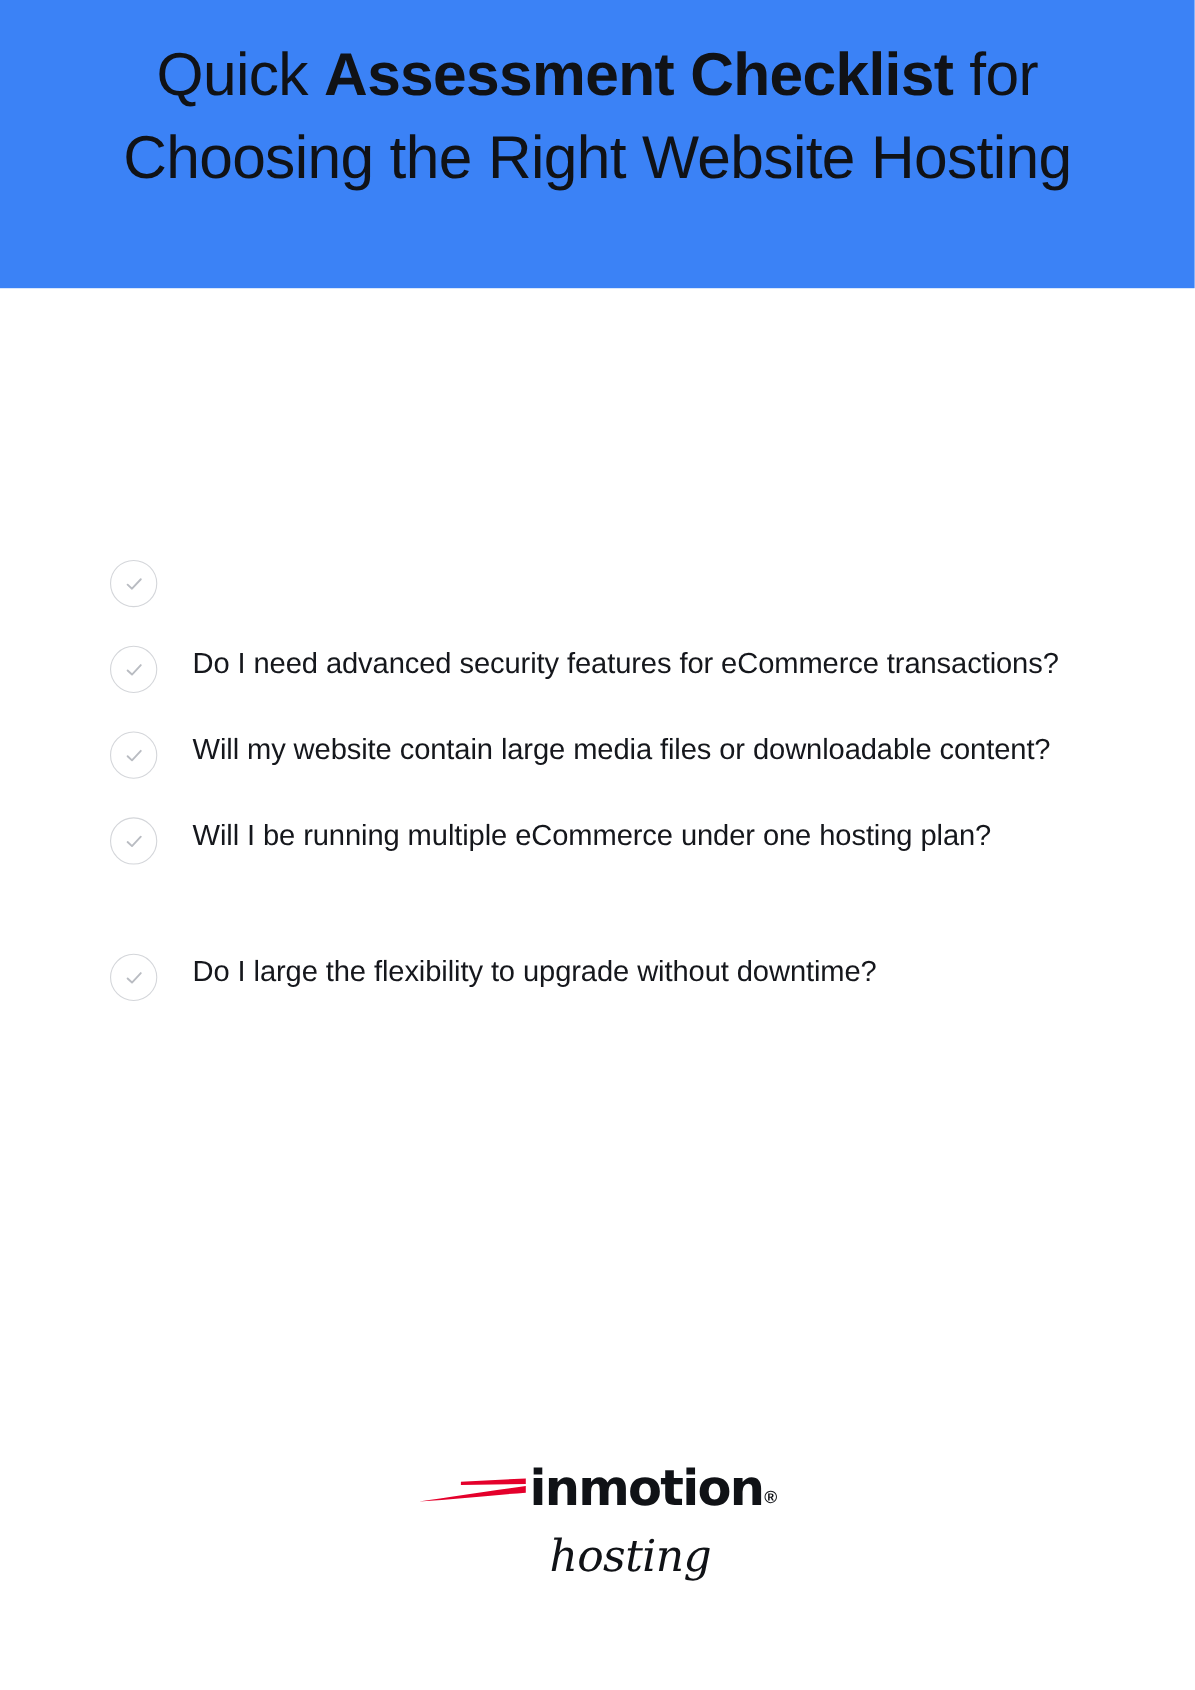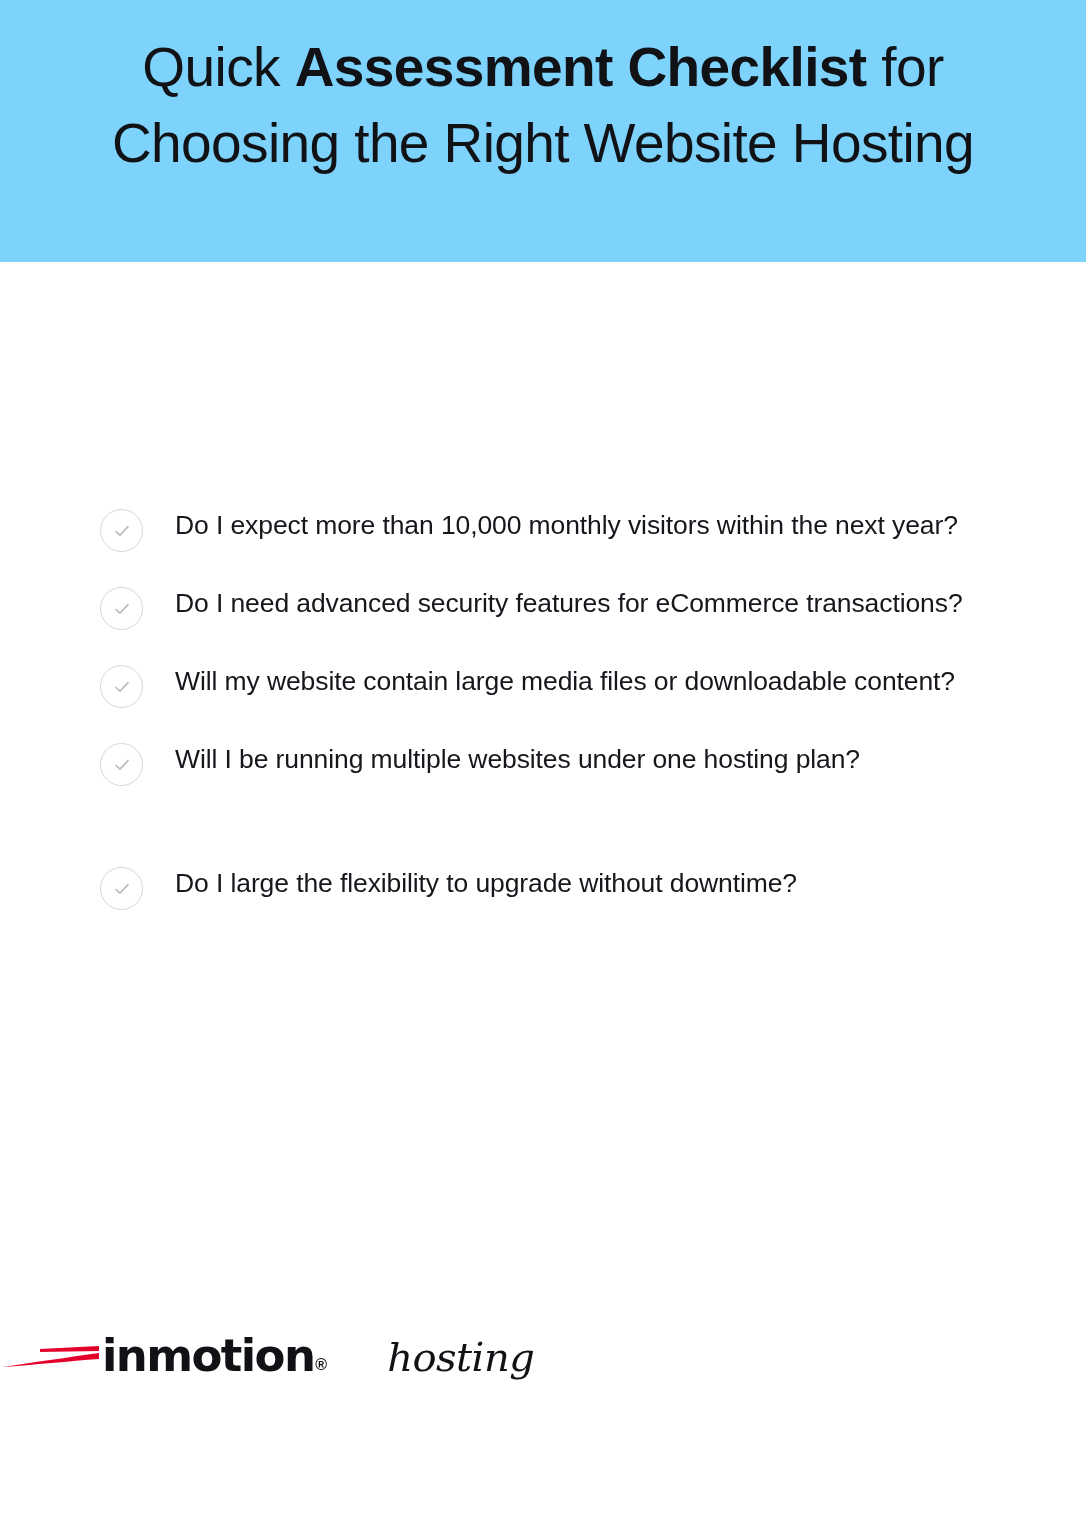--- a/index.html
+++ b/index.html
@@ -22,21 +22,21 @@
     box-sizing: border-box;
   }
 
   
   .header-band {
     position: absolute;
     left: 0;
     top: 0;
     width: 1086px;
     height: 262px;
-    background: #7dd3fc;
+    background: #3b82f6;
   }
   .header-band .title {
     position: absolute;
     left: 70px;
     top: 30px;
     width: 946px;
     text-align: center;
     font-size: 55px;
     line-height: 1.38;
     letter-spacing: -0.6px;
@@ -88,21 +88,21 @@
     max-width: 800px;
   }
 
   
   .logo-wrap {
     position: absolute;
     left: 0;
     top: 1330px;
     width: 1086px;
     display: flex;
-    flex-direction: row;
+    flex-direction: column;
     align-items: center;
   }
   .logo-row {
     display: flex;
     align-items: center;
     justify-content: center;
   }
   .logo-swoosh {
     position: relative;
     width: 100px;
@@ -126,42 +126,41 @@
     align-self: flex-end;
     padding-bottom: 4px;
   }
   .logo-sub {
     font-family: "DejaVu Serif", serif;
     font-style: italic;
     font-size: 40px;
     font-weight: 400;
     letter-spacing: -0.5px;
     color: #101216;
-    margin-top: 4px;
+    margin-top: 17px;
     margin-left: 60px;
   }
 </style>
 </head>
 <body>
 
 <div class="page">
 
   <div class="header-band">
     <div class="title"><span>Quick </span><b>Assessment Checklist</b><span> for Choosing the Right Website Hosting</span></div>
   </div>
 
   <div class="checklist">
 
     <div class="check-item">
       <span class="check-circle">
         <svg width="22" height="22" viewBox="0 0 22 22" aria-hidden="true">
           <path d="M5 11.5 L9 15.2 L17 6.6" fill="none" stroke="#b9bcc2" stroke-width="1.7" stroke-linecap="round" stroke-linejoin="round"></path>
         </svg>
       </span>
-      <span class="check-text">Do I expect more than 10,000 monthly visitors within the next year?</span>
     </div>
 
     <div class="check-item">
       <span class="check-circle">
         <svg width="22" height="22" viewBox="0 0 22 22" aria-hidden="true">
           <path d="M5 11.5 L9 15.2 L17 6.6" fill="none" stroke="#b9bcc2" stroke-width="1.7" stroke-linecap="round" stroke-linejoin="round"></path>
         </svg>
       </span>
       <span class="check-text">Do I need advanced security features for eCommerce transactions?</span>
     </div>
@@ -174,21 +173,21 @@
       </span>
       <span class="check-text">Will my website contain large media files or downloadable content?</span>
     </div>
 
     <div class="check-item gap-extra">
       <span class="check-circle">
         <svg width="22" height="22" viewBox="0 0 22 22" aria-hidden="true">
           <path d="M5 11.5 L9 15.2 L17 6.6" fill="none" stroke="#b9bcc2" stroke-width="1.7" stroke-linecap="round" stroke-linejoin="round"></path>
         </svg>
       </span>
-      <span class="check-text">Will I be running multiple websites under one hosting plan?</span>
+      <span class="check-text">Will I be running multiple eCommerce under one hosting plan?</span>
     </div>
 
     <div class="check-item">
       <span class="check-circle">
         <svg width="22" height="22" viewBox="0 0 22 22" aria-hidden="true">
           <path d="M5 11.5 L9 15.2 L17 6.6" fill="none" stroke="#b9bcc2" stroke-width="1.7" stroke-linecap="round" stroke-linejoin="round"></path>
         </svg>
       </span>
       <span class="check-text">Do I large the flexibility to upgrade without downtime?</span>
     </div>

